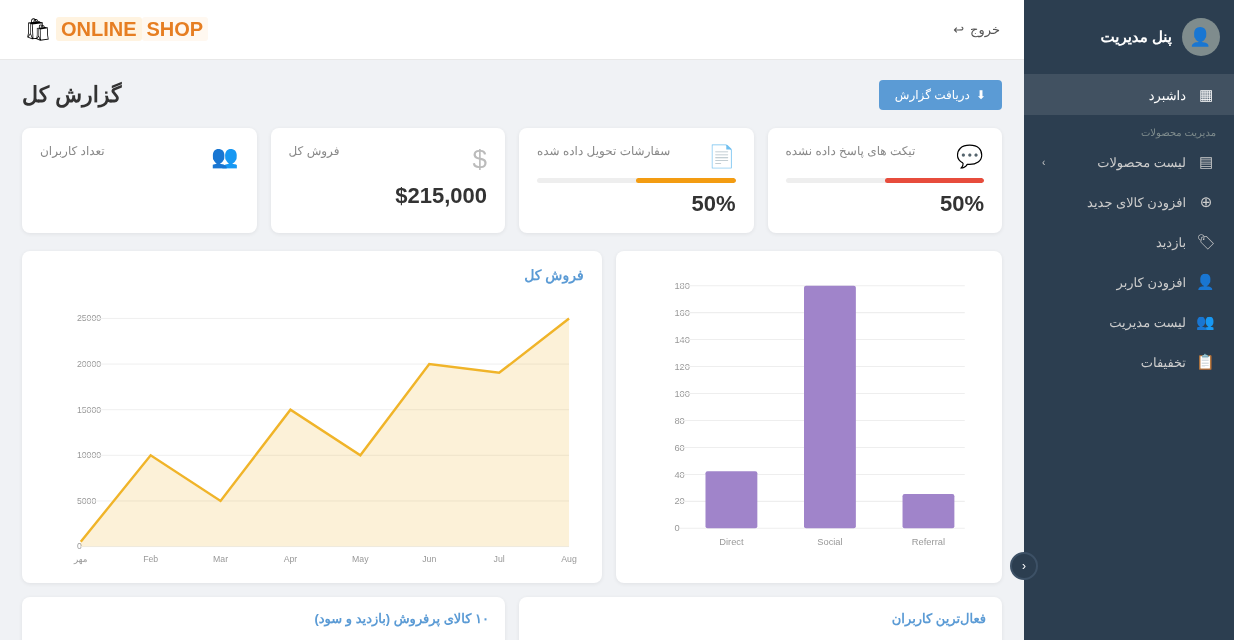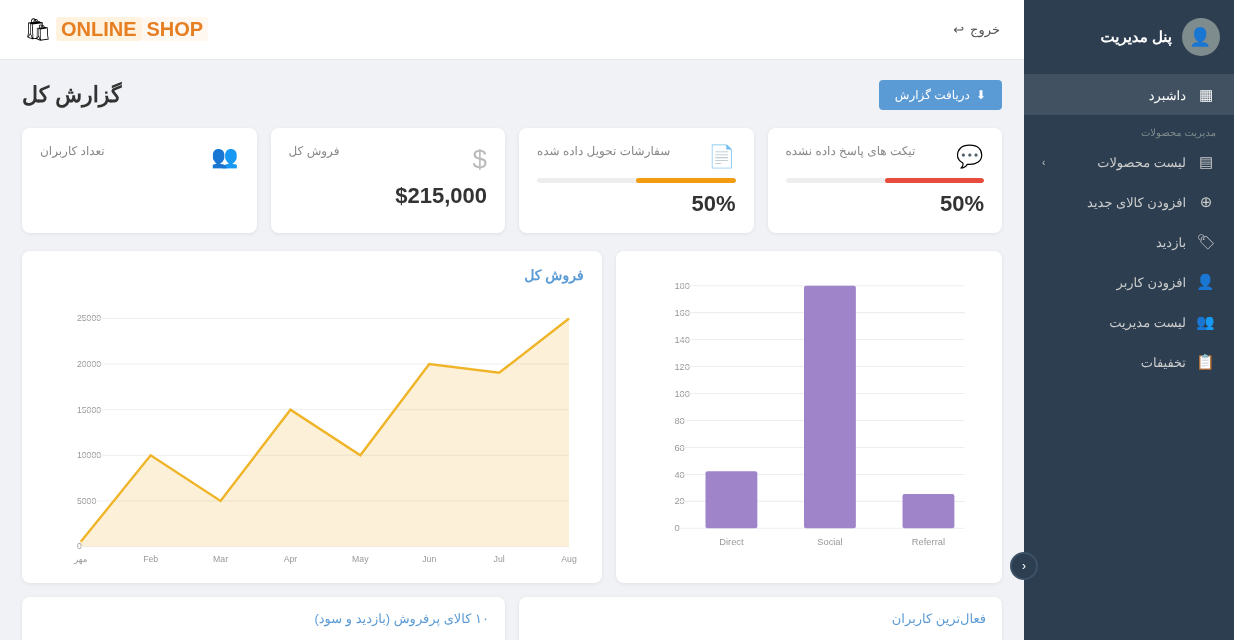--- a/index.html
+++ b/index.html
@@ -261,21 +261,21 @@
     }
     .bottom-card {
       background: #fff;
       border-radius: 8px;
       padding: 14px 16px;
       box-shadow: 0 1px 4px rgba(0,0,0,0.07);
       min-height: 60px;
     }
     .bottom-card-title {
       font-size: 13px;
-      font-weight: normal;
+      font-weight: bold;
       color: #5b9bd5;
       text-align: right;
     }
   </style>
 </head>
 <body>
 
 <div class="sidebar">
   <div class="sidebar-header">
     <div class="sidebar-avatar">

